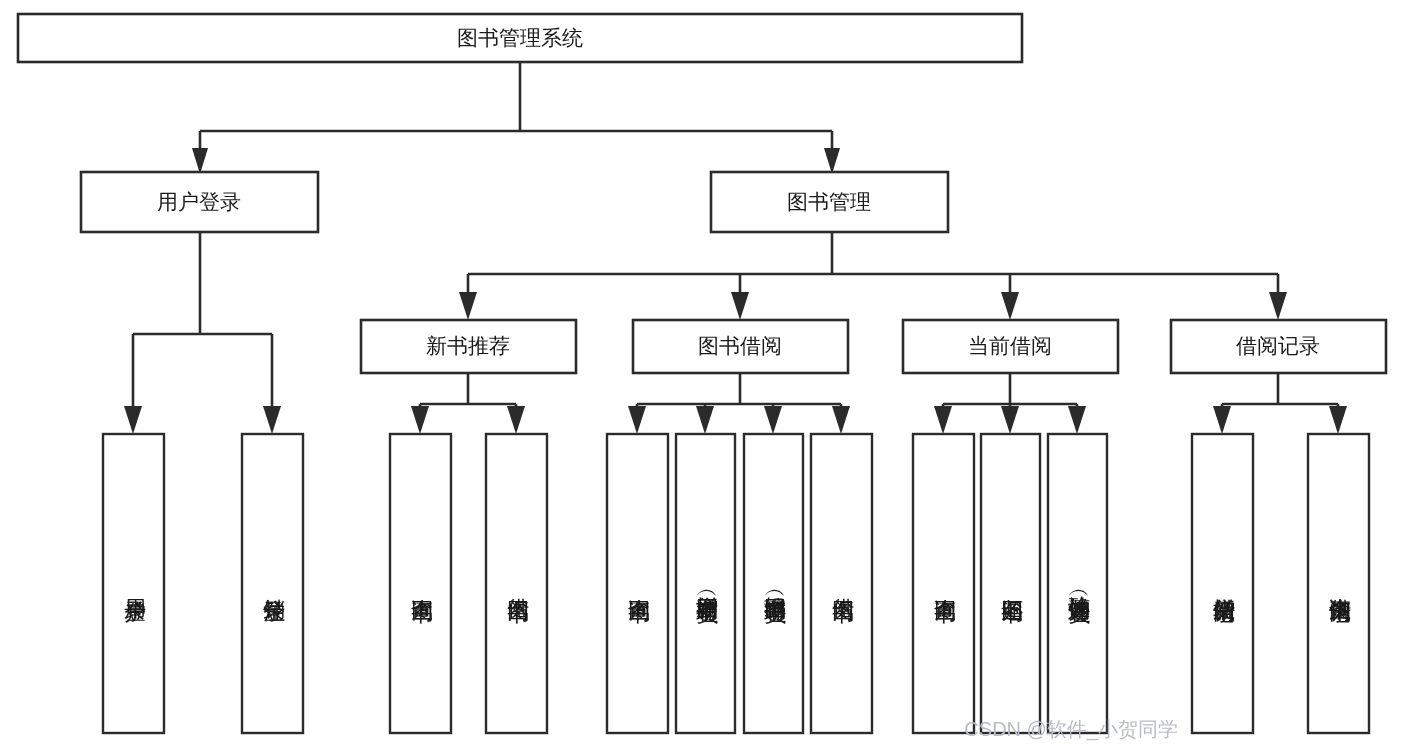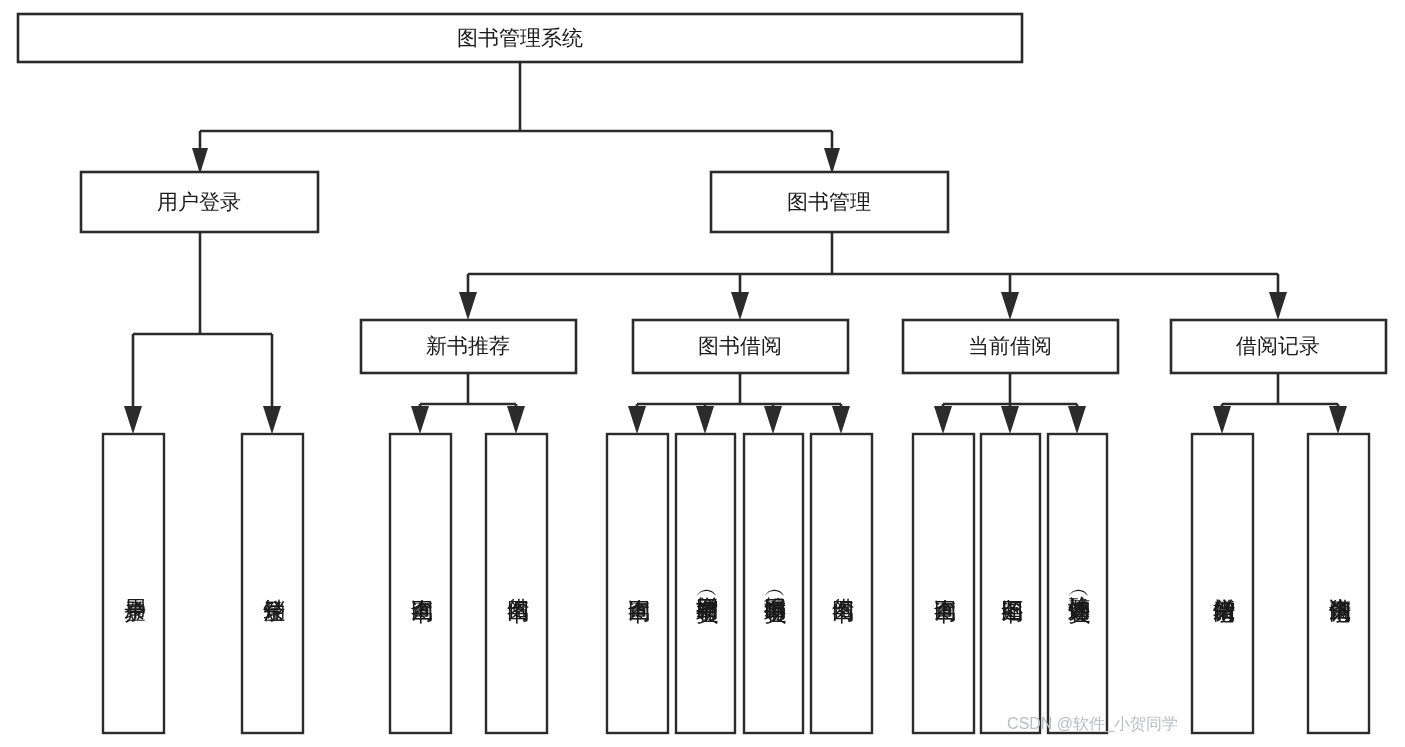--- a/index.html
+++ b/index.html
@@ -52,23 +52,23 @@
     text-anchor: middle;
     dominant-baseline: middle;
   }
   text.node-label.vertical {
     font-size: 22px;
     letter-spacing: 1px;
   }
   .watermark {
     position: absolute;
     right: 8px;
-    bottom: 12px;
+    bottom: 4px;
     font-family: "Liberation Sans", "DejaVu Sans", sans-serif;
-    font-size: 16px;
+    font-size: 20px;
     color: #b9bcc2;
     white-space: nowrap;
     user-select: none;
   }
 </style>
 </head>
 <body>
 
 <div id="diagram-root">
   <svg class="flow" viewBox="0 0 1405 747" xmlns="http://www.w3.org/2000/svg">

